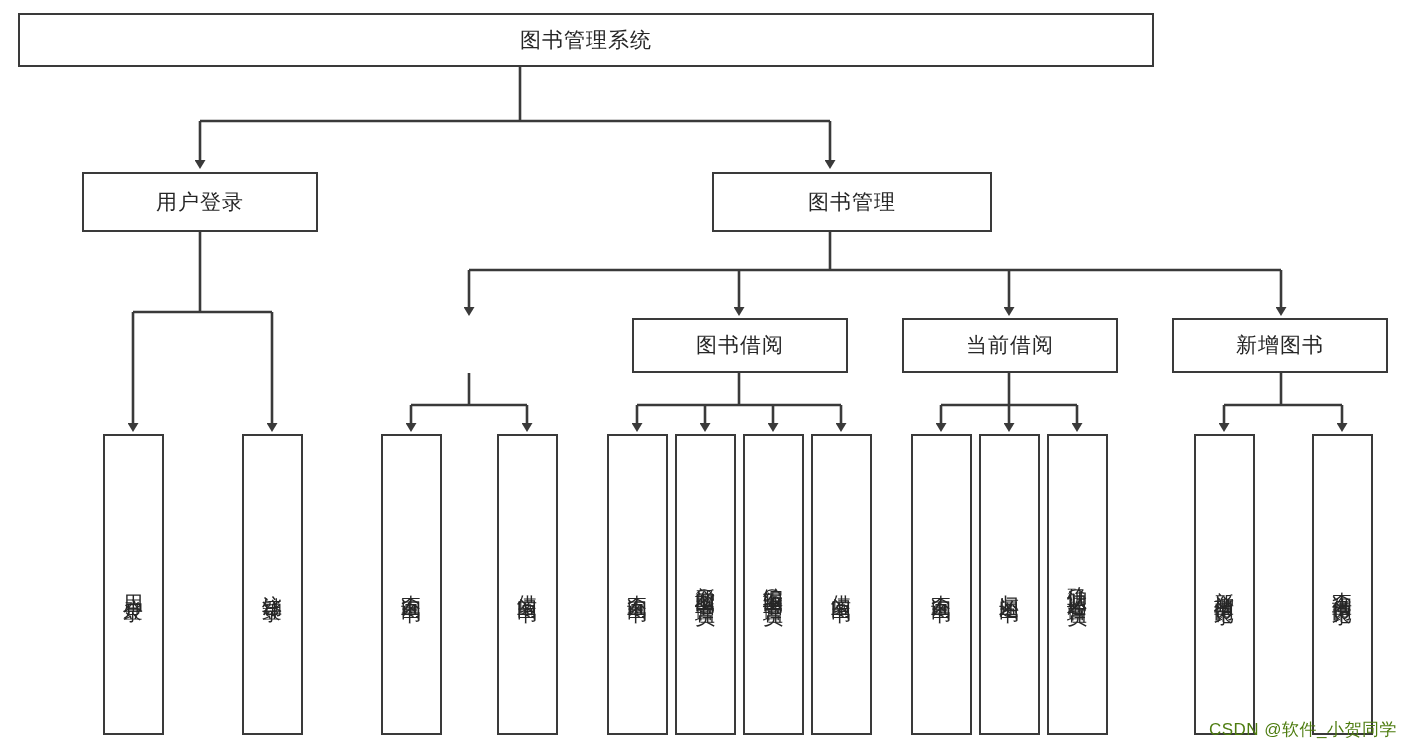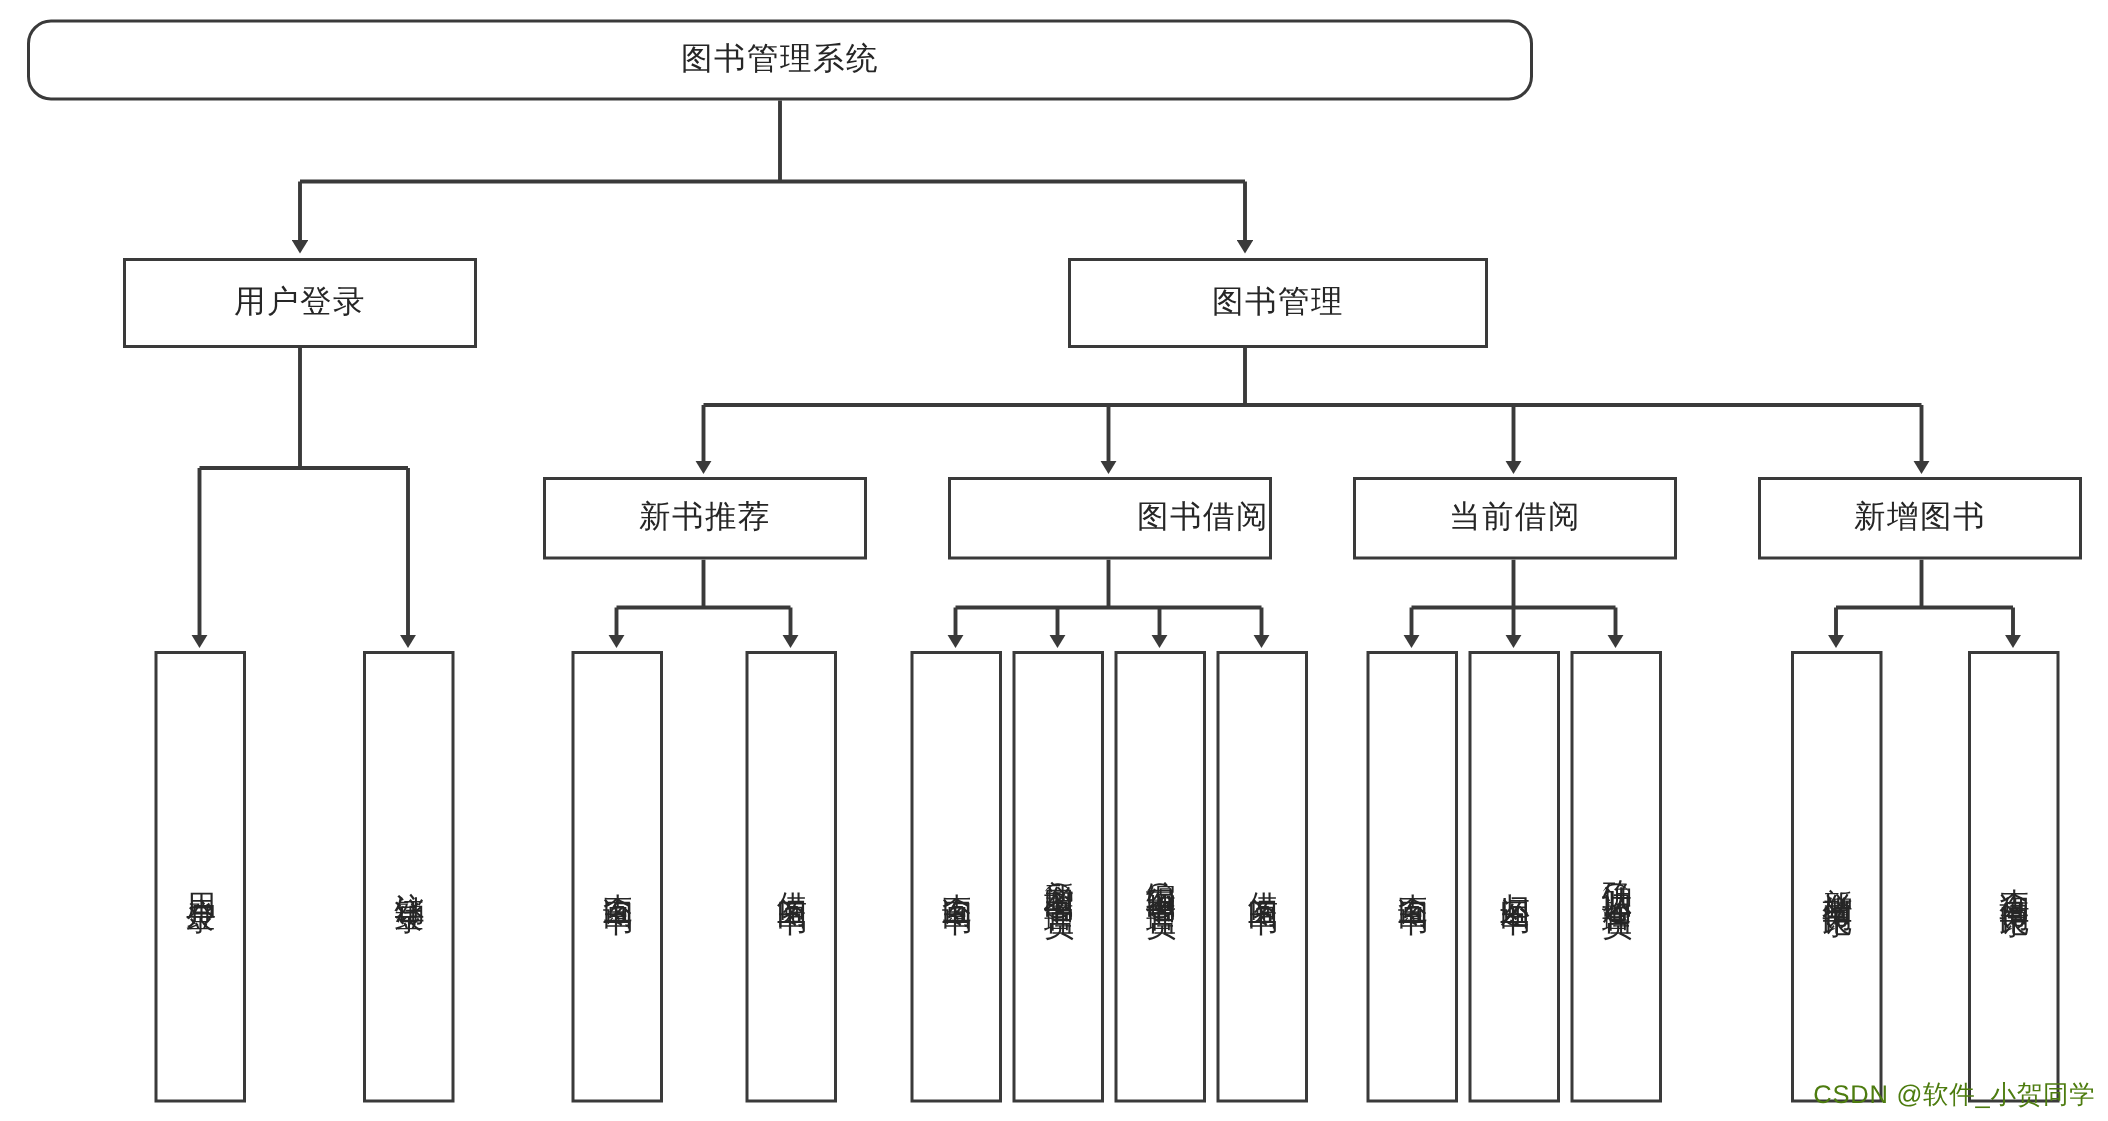--- a/index.html
+++ b/index.html
@@ -115,37 +115,34 @@
       <path d="M1009,405 L1009,424" marker-end="url(#arrow)"></path>
       <path d="M1077,405 L1077,424" marker-end="url(#arrow)"></path>
 
       <path d="M1281,373 L1281,405"></path>
       <path d="M1224,405 L1342,405"></path>
       <path d="M1224,405 L1224,424" marker-end="url(#arrow)"></path>
       <path d="M1342,405 L1342,424" marker-end="url(#arrow)"></path>
     </g>
   </svg>
 
-  <div class="node" style="left:18px; top:13px; width:1004px; height:54px;border-radius:16px;">
+  <div class="node" style="left:18px; top:13px; width:1136px; height:54px;">
     <span class="node-label">图书管理系统</span>
   </div>
 
   <div class="node" style="left:82px; top:172px; width:236px; height:60px;">
     <span class="node-label">用户登录</span>
   </div>
 
   <div class="node" style="left:712px; top:172px; width:280px; height:60px;">
     <span class="node-label">图书管理</span>
   </div>
 
-  <div class="node" style="left:362px; top:318px; width:216px; height:55px;">
-    <span class="node-label">新书推荐</span>
-  </div>
-
-  <div class="node" style="left:632px; top:318px; width:216px; height:55px;justify-content:flex-end;">
+
+  <div class="node" style="left:632px; top:318px; width:216px; height:55px;">
     <span class="node-label">图书借阅</span>
   </div>
 
   <div class="node" style="left:902px; top:318px; width:216px; height:55px;">
     <span class="node-label">当前借阅</span>
   </div>
 
   <div class="node" style="left:1172px; top:318px; width:216px; height:55px;">
     <span class="node-label">新增图书</span>
   </div>

